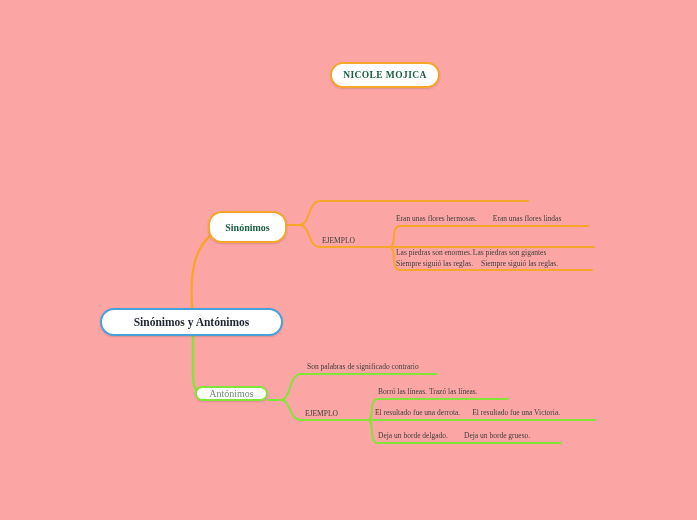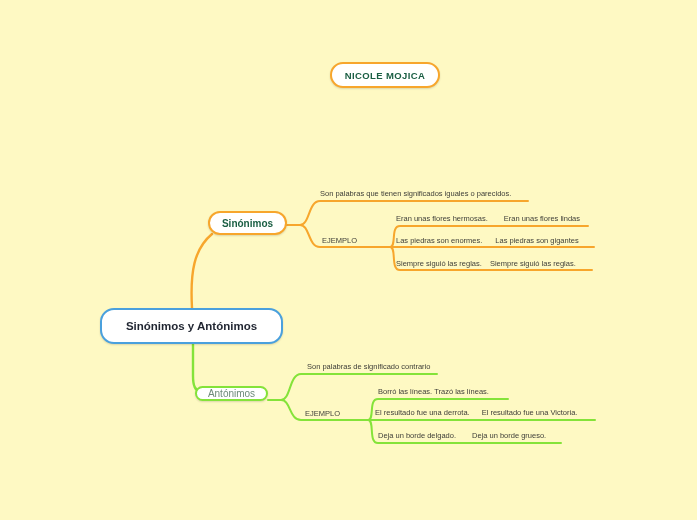--- a/index.html
+++ b/index.html
@@ -1,33 +1,33 @@
 <!DOCTYPE html>
 <html><head>
 <meta charset="utf-8">
 <style>
   html,body{margin:0;padding:0;background:#fff;}
   .canvas{
-    position:relative;width:697px;height:520px;background:#fef9c3;
-    font-family:Liberation Sans, sans-serif;overflow:hidden;
+    position:relative;width:697px;height:520px;background:#fca5a5;
+    font-family:Liberation Serif, serif;overflow:hidden;
   }
   svg.wires{position:absolute;left:0;top:0;width:697px;height:520px;}
   svg.wires path{fill:none;stroke-linecap:round;stroke-linejoin:round;}
 
   .node{
     position:absolute;background:#fff;border-radius:14px;
     display:flex;align-items:center;justify-content:center;
     box-shadow:0 1px 2px rgba(0,0,0,0.14);
     white-space:nowrap;box-sizing:border-box;
   }
   .node-title{border:2px solid #f7a62c;left:330px;top:62px;width:110px;height:26px;
     font-size:9.5px;font-weight:bold;color:#1a5e43;letter-spacing:.4px;}
-  .node-root{border:2px solid #4aa0dd;left:100px;top:308px;width:183px;height:36px;
+  .node-root{border:2px solid #4aa0dd;left:100px;top:308px;width:183px;height:28px;
     font-size:11.5px;font-weight:bold;color:#1f2430;}
-  .node-syn{border:2px solid #f7a62c;left:208px;top:211px;width:79px;height:24px;
+  .node-syn{border:2px solid #f7a62c;left:208px;top:211px;width:79px;height:32px;
     font-size:10px;font-weight:bold;color:#1a5e43;}
   .node-ant{border:2px solid #84e339;left:195px;top:386px;width:73px;height:15px;
     font-size:10px;color:#6d8a79;}
 
   .topic{
     position:absolute;font-size:7.5px;color:#3e3e38;white-space:nowrap;
     display:flex;align-items:flex-end;
   }
   .pair{display:flex;}
 </style>
@@ -60,29 +60,28 @@
   </svg>
 
   <div class="node node-title">NICOLE MOJICA</div>
 
   <div class="node node-root">Sinónimos y Antónimos</div>
 
   <div class="node node-syn">Sinónimos</div>
 
   <div class="node node-ant">Antónimos</div>
 
-  <div class="topic" style="left:320px;top:189px;">Son palabras que tienen significados iguales o parecidos.</div>
 
   <div class="topic" style="left:322px;top:236px;">EJEMPLO</div>
 
   <div class="topic pair" style="left:396px;top:214px;gap:16px;">
     <span>Eran unas flores hermosas.</span>
     <span>Eran unas flores lindas</span>
   </div>
-  <div class="topic pair" style="left:396px;top:236px;gap:13px;">
+  <div class="topic pair" style="left:396px;top:248px;gap:1px;">
     <span>Las piedras son enormes.</span>
     <span>Las piedras son gigantes</span>
   </div>
   <div class="topic pair" style="left:396px;top:259px;gap:8px;">
     <span>Siempre siguió las reglas.</span>
     <span>Siempre siguió las reglas.</span>
   </div>
 
   <div class="topic" style="left:307px;top:362px;">Son palabras de significado contrario</div>
 

